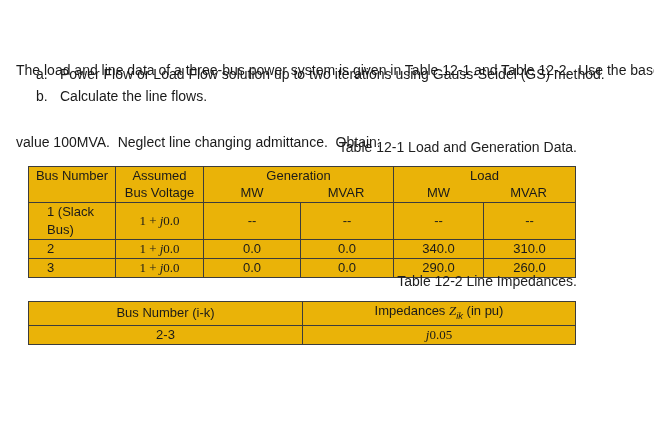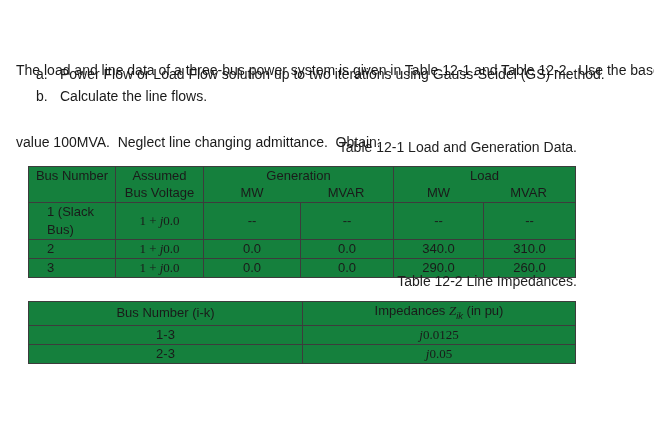--- a/index.html
+++ b/index.html
@@ -46,21 +46,21 @@
   }
   .caption-1 { top: 139px; }
   .caption-2 { top: 273px; }
 
   
   table.data-table {
     position: absolute;
     left: 28px;
     border-collapse: collapse;
     table-layout: fixed;
-    background: #15803d;
+    background: #eab308;
   }
   .table-1 { top: 166px; }
   .table-2 { top: 301px; }
 
   .data-table td {
     border: 1px solid #3c3c3c;
     padding: 0;
     text-align: center;
     font-size: 13px;
     line-height: 18px;
@@ -177,23 +177,19 @@
     <colgroup>
       <col style="width:274px">
         <col style="width:273px">
     </colgroup>
     <tbody>
         <tr>
       <td class="th">Bus Number (i-k)</td>
       <td class="th" data-math="true">Impedances <i>Z</i><sub>ik</sub> (in pu)</td>
     </tr>
     <tr>
-      <td>1-3</td>
-      <td class="math-serif" data-math="true"><i>j</i>0.0125</td>
-    </tr>
-    <tr>
       <td>2-3</td>
       <td class="math-serif" data-math="true"><i>j</i>0.05</td>
     </tr>
   </tbody>
     </table>
 
 </div>
 
 </body></html>

